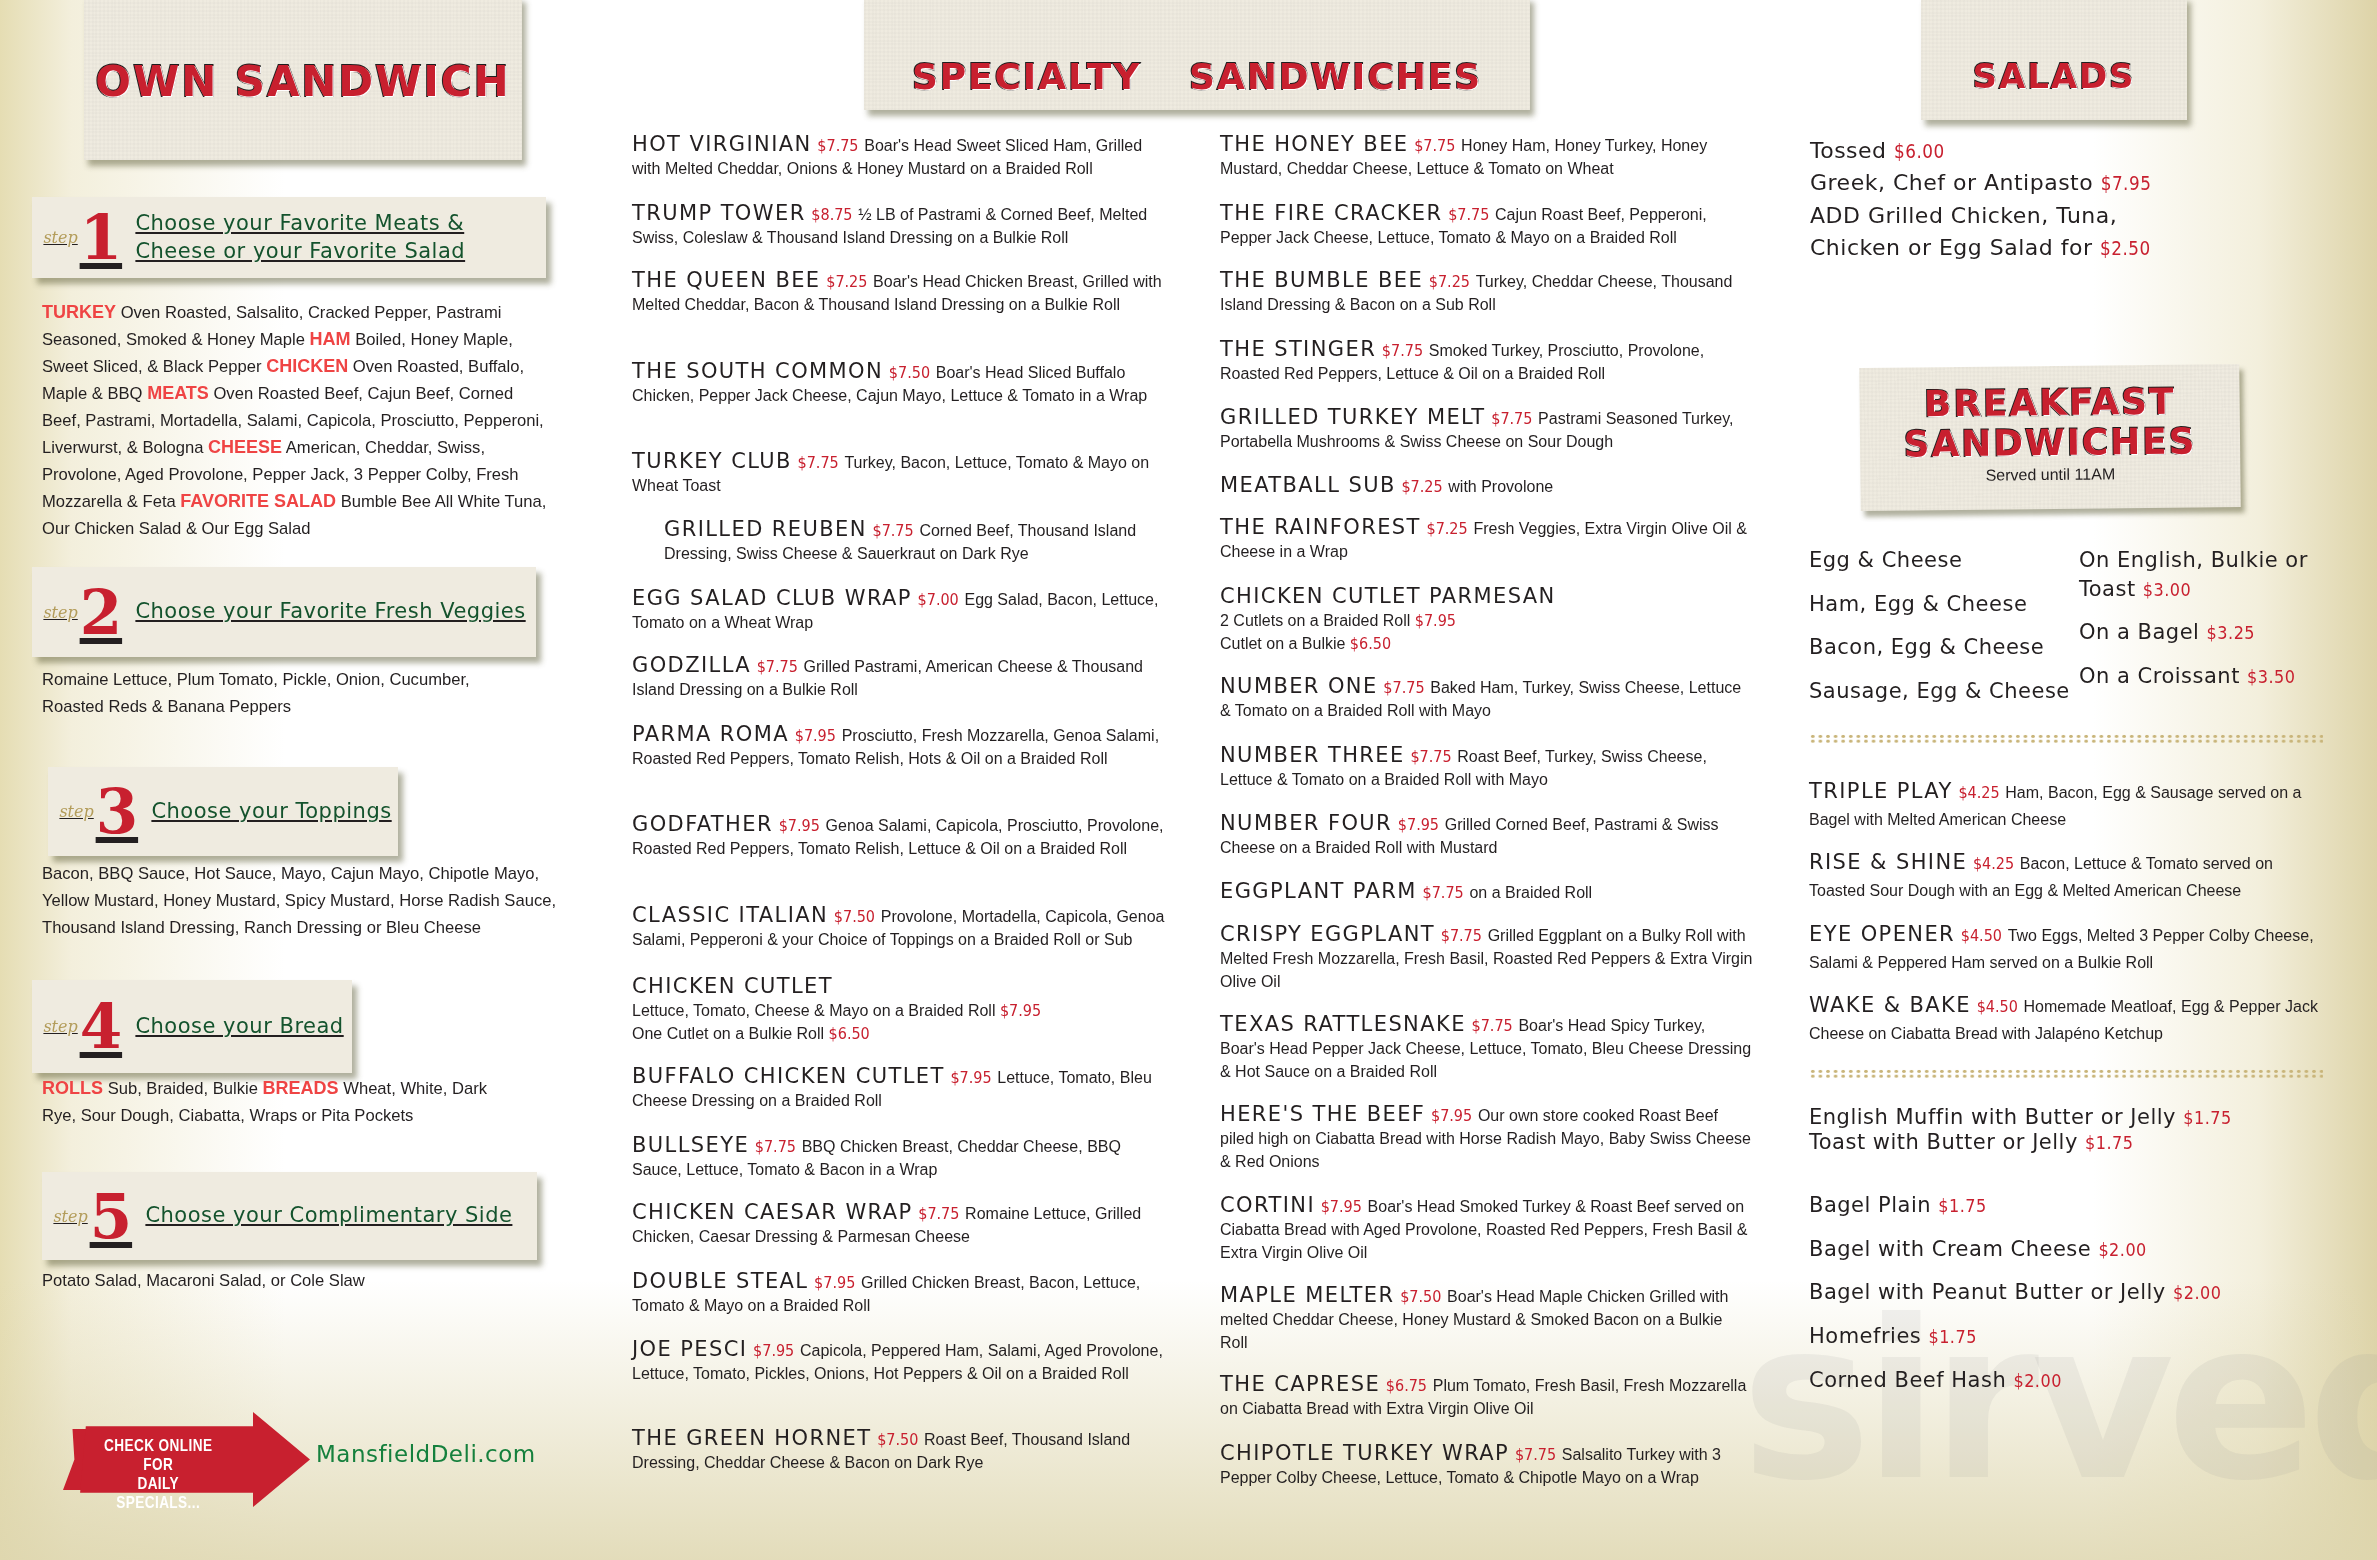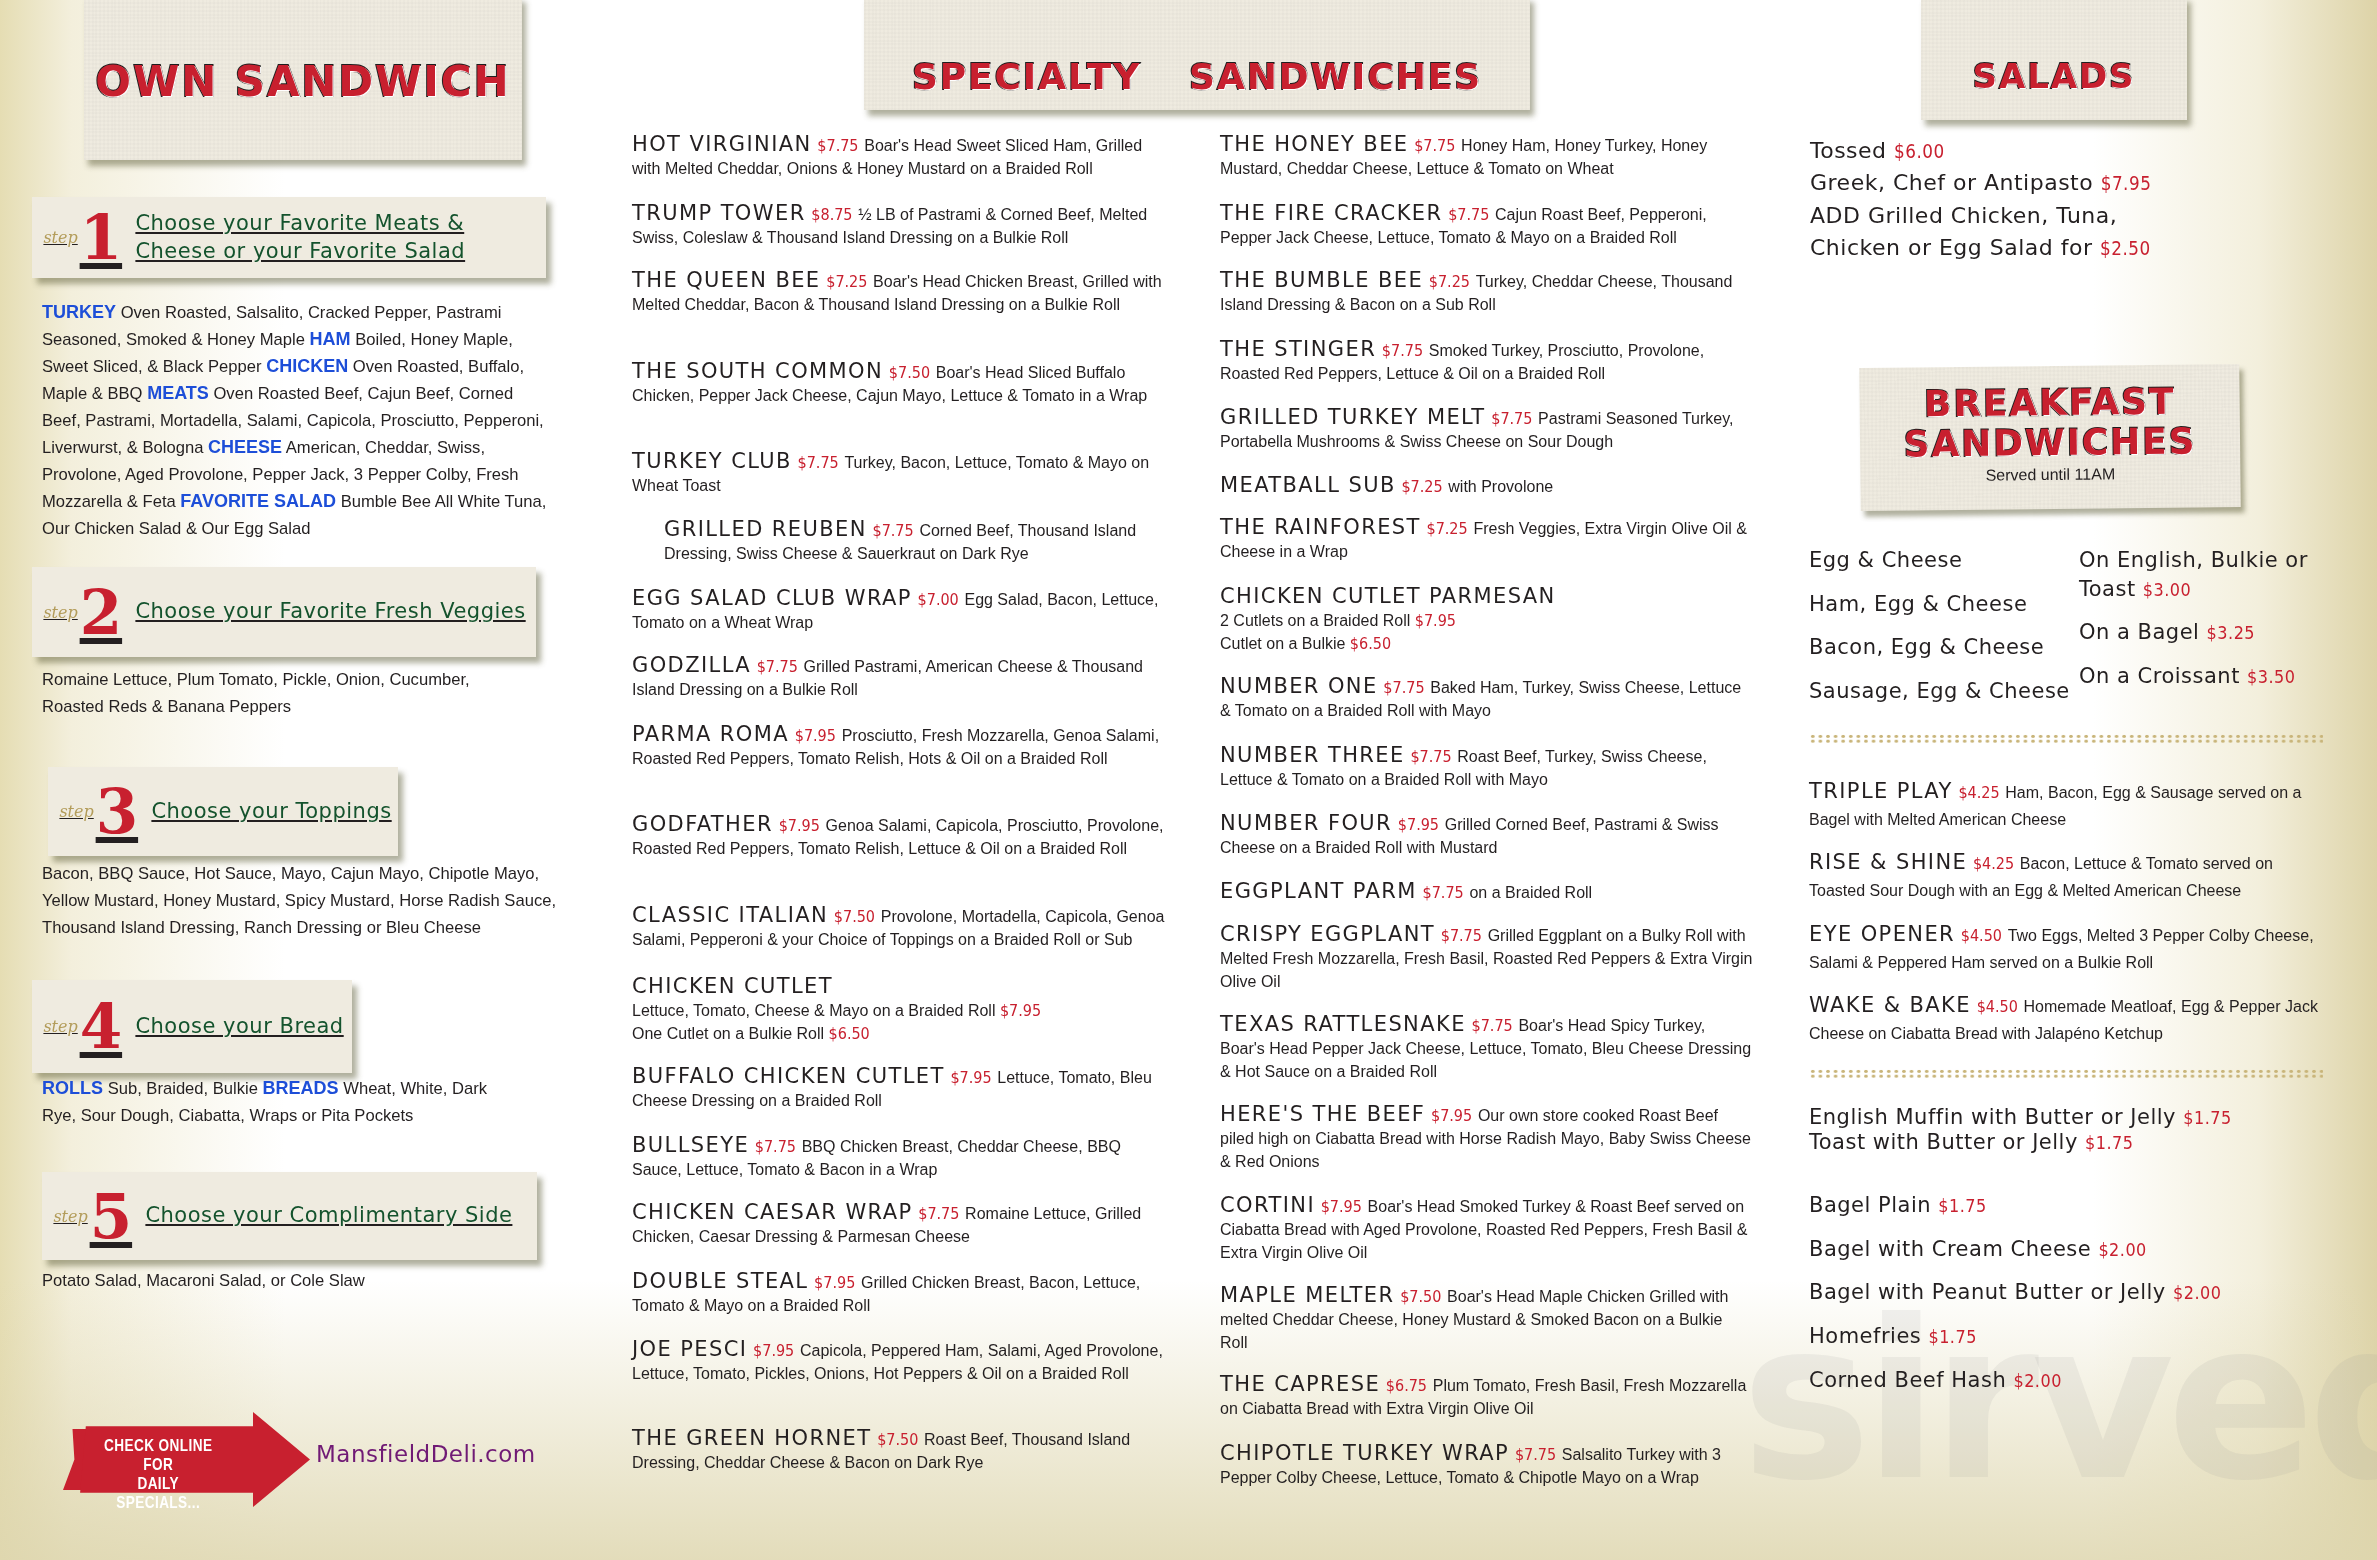--- a/index.html
+++ b/index.html
@@ -37,21 +37,21 @@
     font-family: "Liberation Sans", sans-serif;
     font-size: 16px;
     color: #231f20;
     margin-top: 5.7px;
   }
 
   .hand {
     font-family: "DejaVu Sans", sans-serif;
     letter-spacing: 0.5px;
   }
-  .red { color: #1d4ed8; }
+  .red { color: #ef4444; }
   .price { color: #c8202f; font-family: "DejaVu Sans Condensed", "DejaVu Sans", sans-serif; font-size: 0.85em; }
 
   
   .step-banner {
     position: absolute;
     background: #efebe0;
     box-shadow: 4.8px 5.7px 5.7px rgba(80,80,40,0.45);
     display: flex; align-items: center; text-decoration: underline;
   }
   .step-word { font-size: 16px; color: #b39c5a; font-style: italic; font-family: "DejaVu Serif", serif; margin-left: 11.4px; }
@@ -76,21 +76,21 @@
   .cta {
     position: absolute; left: 63px; top: 1412px; width: 247px; height: 95px;
   }
   .cta-text {
     position: absolute; left: 38px; top: 24px; width: 143px;
     color: #fff; font-family: "Liberation Sans", sans-serif; font-weight: bold;
     font-size: 17px; line-height: 19px; text-align: center; letter-spacing: 0.5px;
     transform: scaleX(0.8); transform-origin: left center;
   }
   .site {
-    position: absolute; left: 316px; top: 1441px; font-size: 23px; color: #701a75;
+    position: absolute; left: 316px; top: 1441px; font-size: 23px; color: #15803d;
   }
   .watermark {
     position: absolute; left: 1741px; top: 1274px; font-size: 219px; font-weight: bold;
     color: rgba(150,150,150,0.12); font-family: "DejaVu Sans", sans-serif; letter-spacing: -7.6px;
     pointer-events: none;
   }
 </style>
 </head>
 <body>
 

